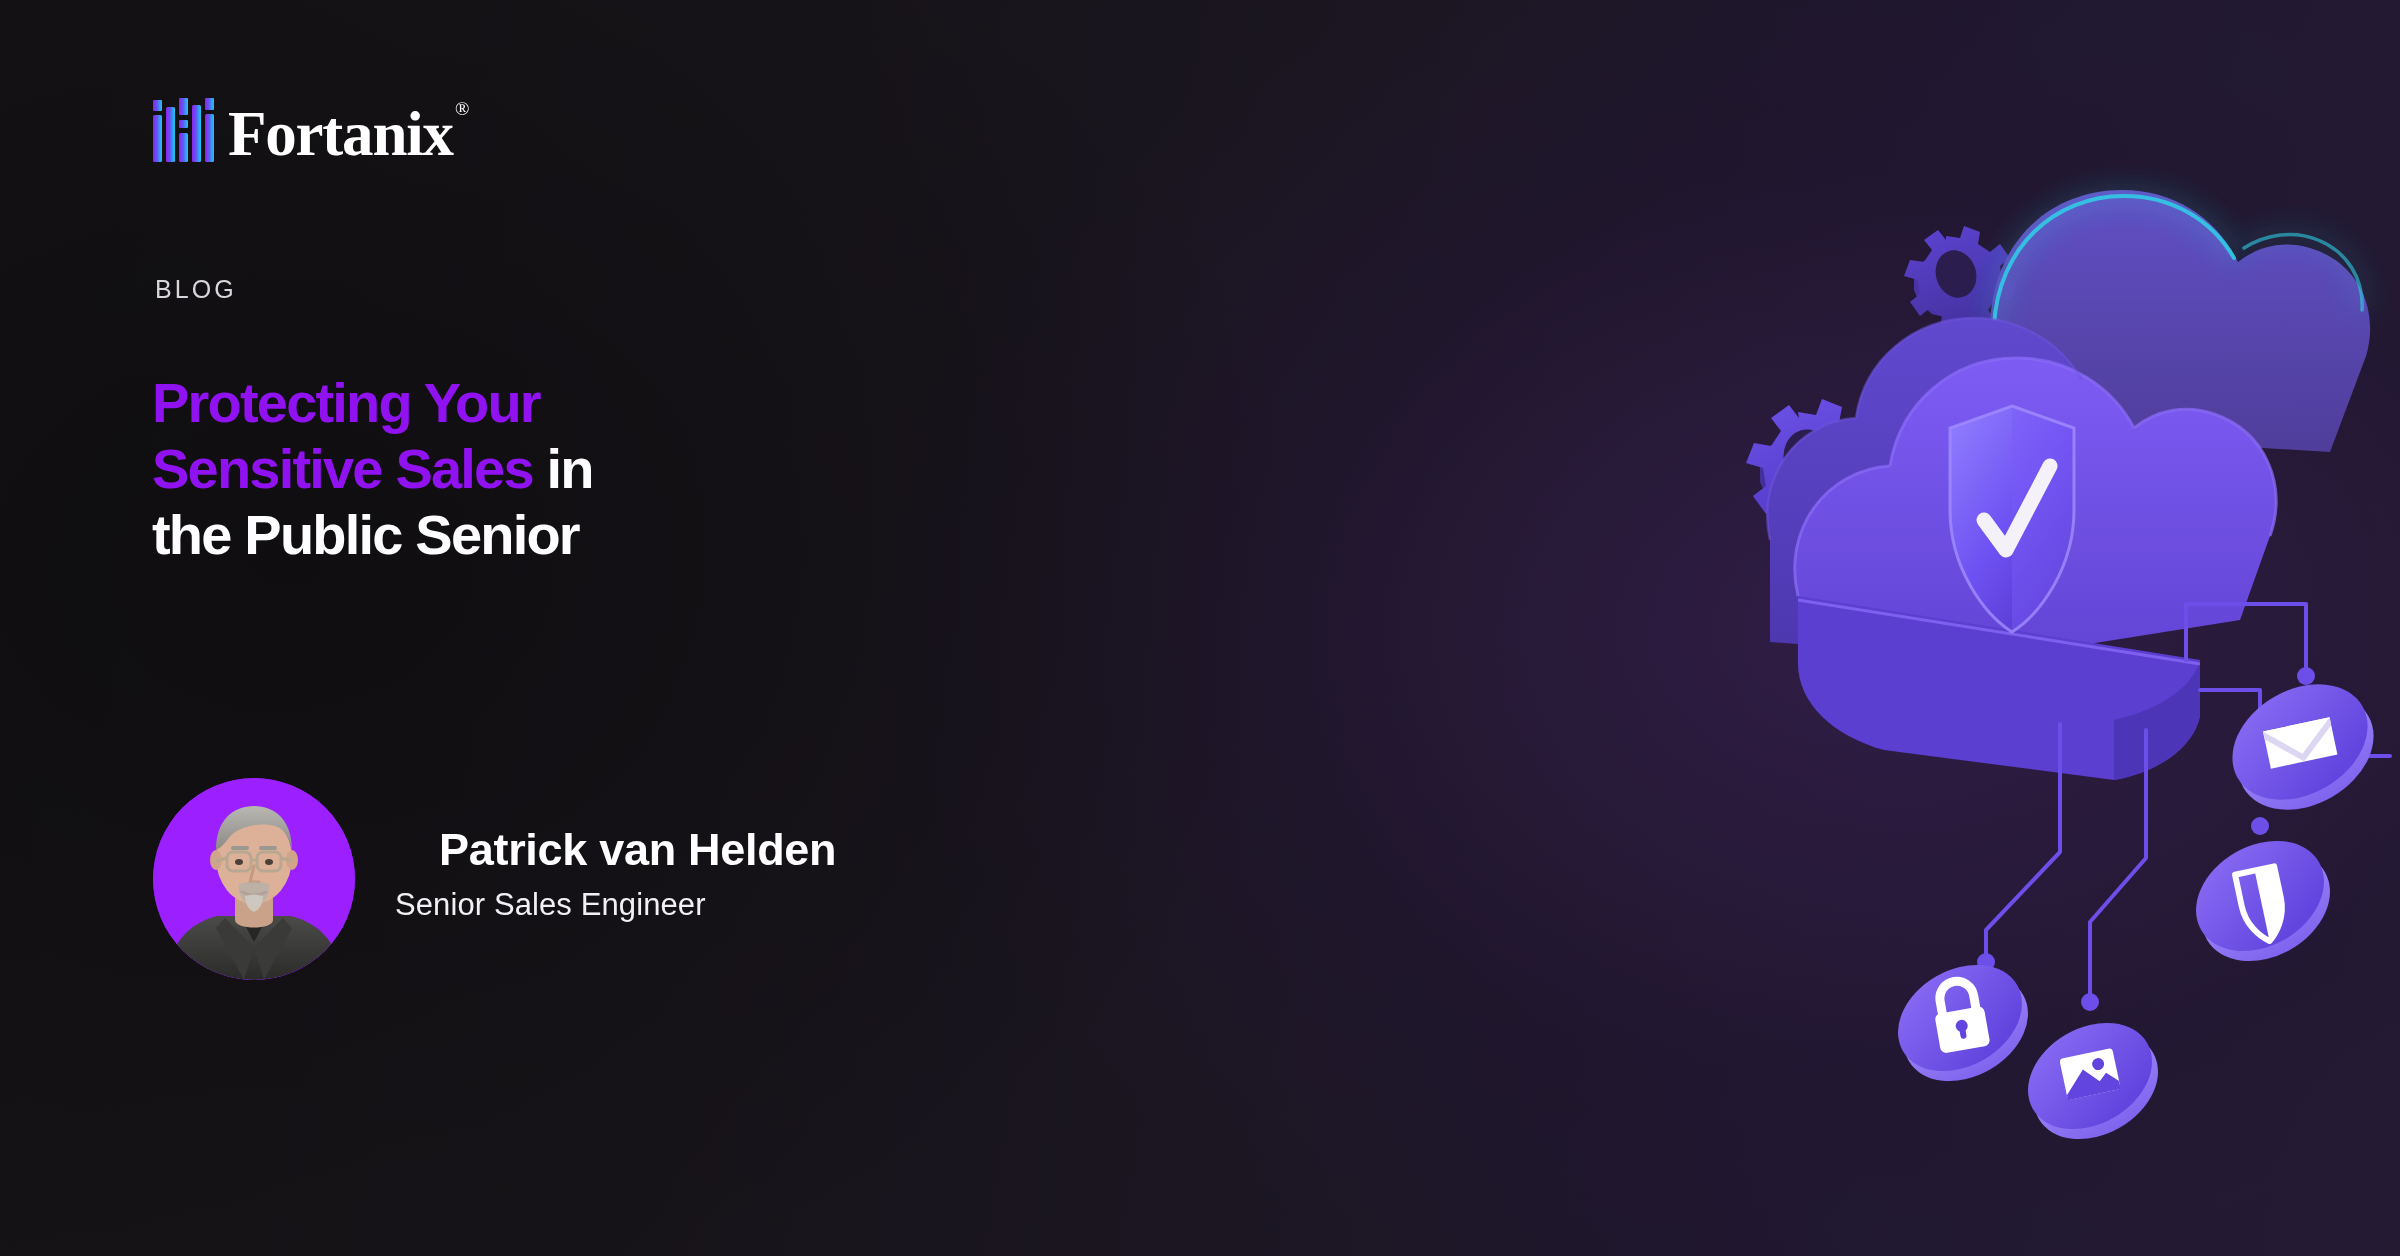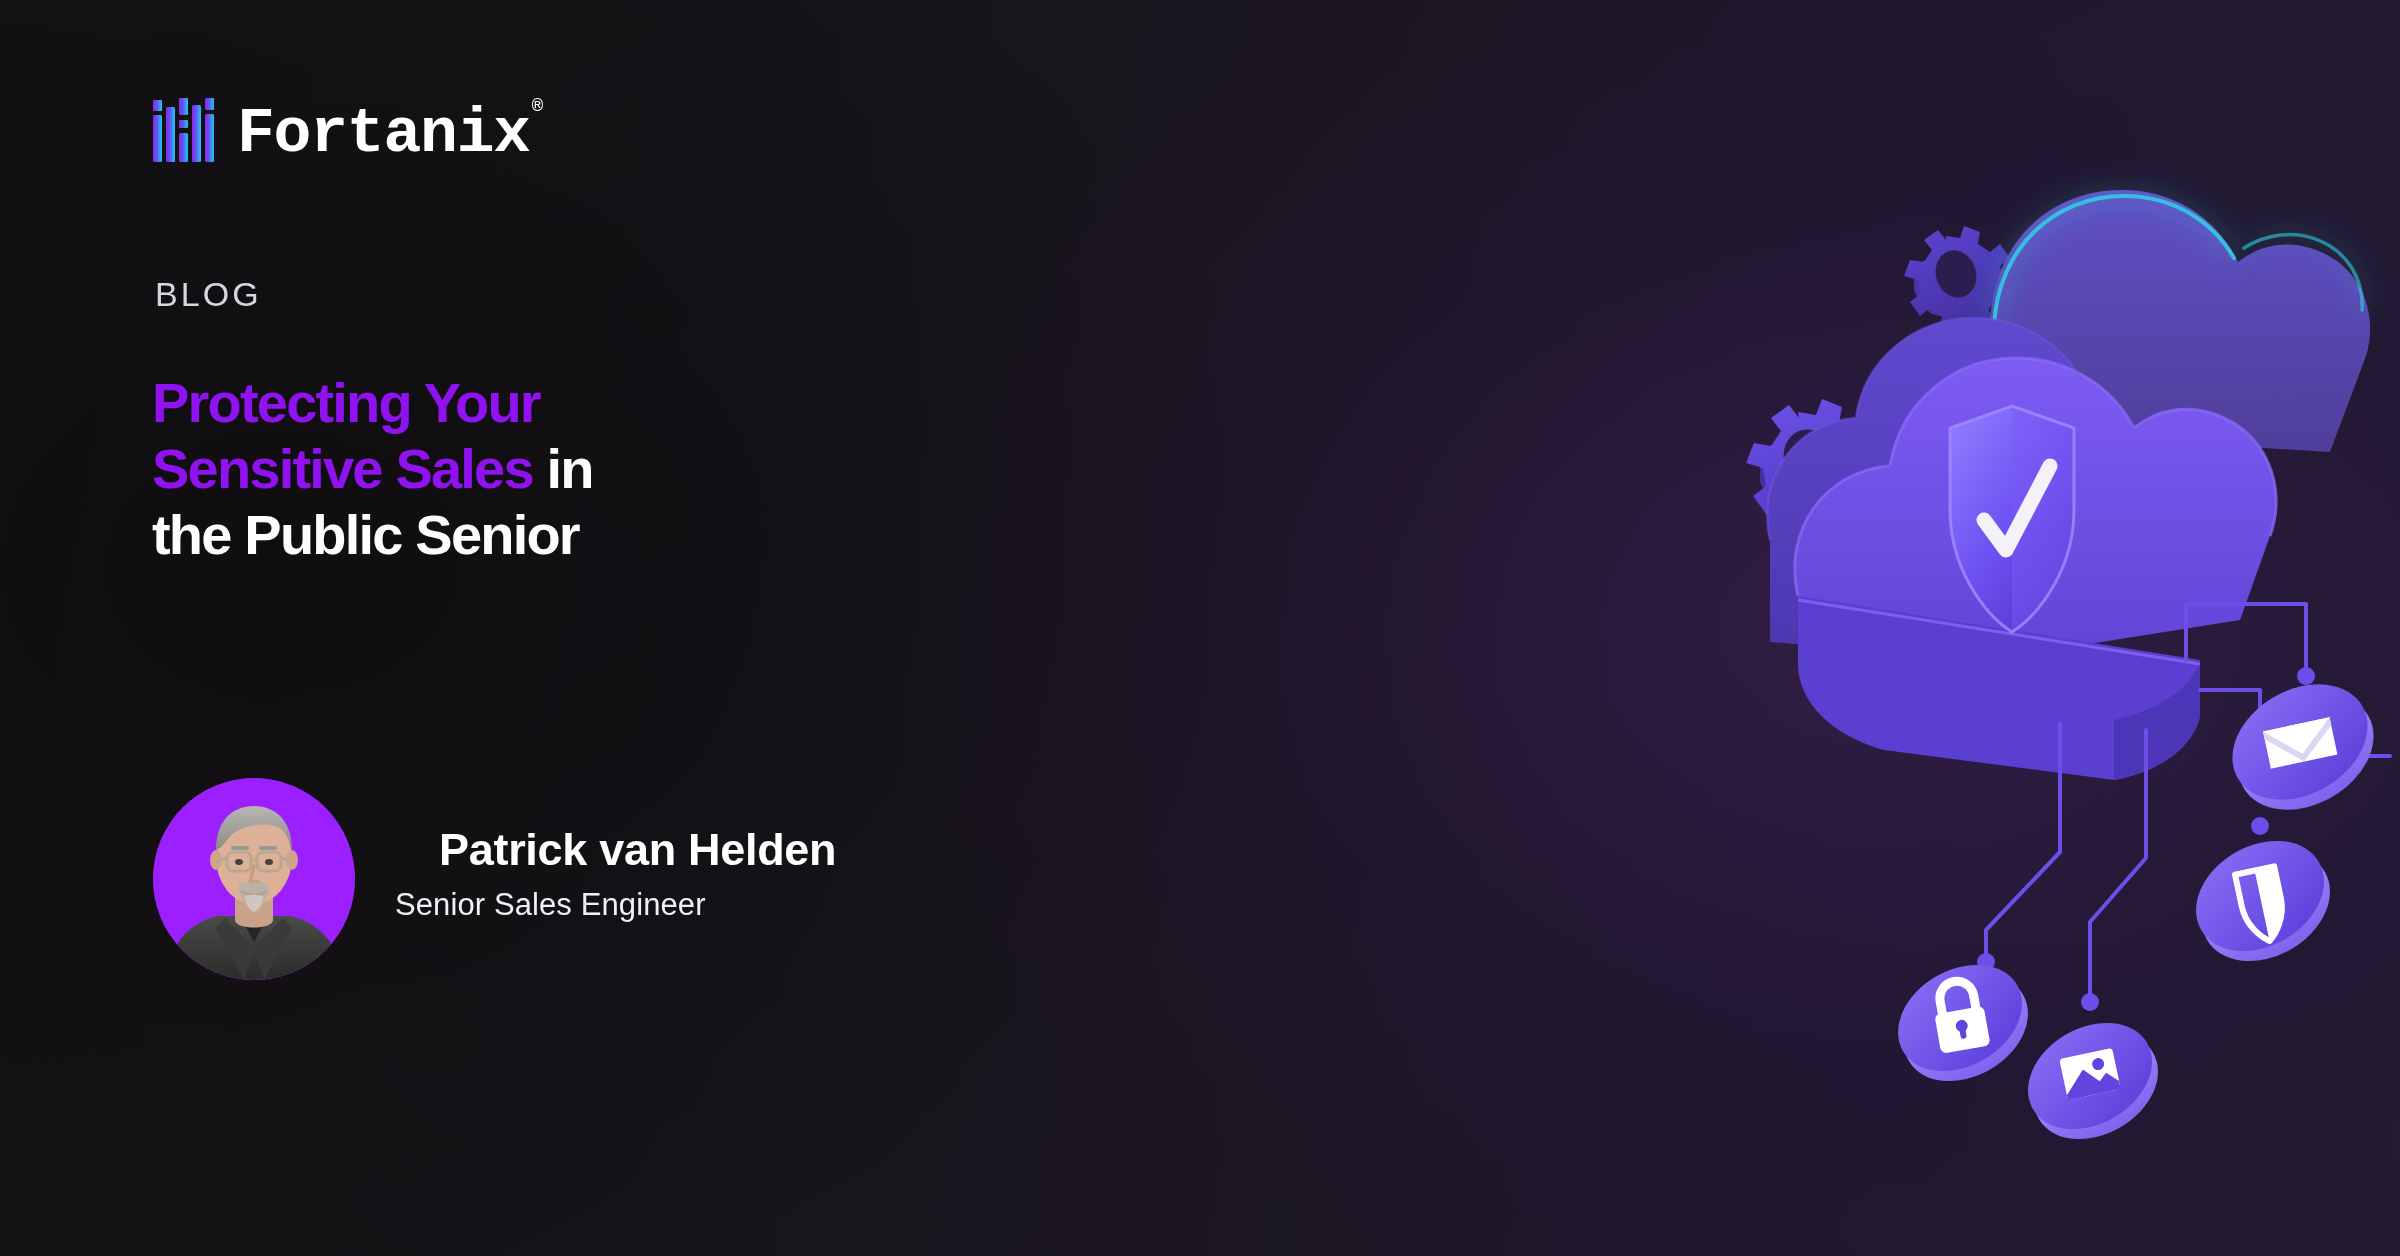--- a/index.html
+++ b/index.html
@@ -42,45 +42,45 @@
     display: flex;
     align-items: flex-end;
     height: 76px;
   }
   .logo-mark {
     width: 64px;
     height: 66px;
     display: block;
   }
   .logo-word {
-    margin-left: 21px;
+    margin-left: 12px;
     font-size: 63px;
     font-weight: 700;
     color: #ffffff;
     letter-spacing: -1.2px;
     line-height: 0.92;
     position: relative;
-    font-family: Liberation Mono, monospace;
+    font-family: Liberation Serif, serif;
   }
   .logo-reg {
     font-size: 19px;
     font-weight: 400;
     vertical-align: super;
     position: relative;
     top: -18px;
     left: 2px;
     color: #ffffff;
   }
 
   
   .eyebrow {
     position: absolute;
     left: 155px;
     top: 275px;
-    font-size: 34px;
+    font-size: 25px;
     letter-spacing: 3.1px;
     color: #d8d5dc;
     font-weight: 400;
   }
 
   
   .headline {
     position: absolute;
     left: 152px;
     top: 370px;

